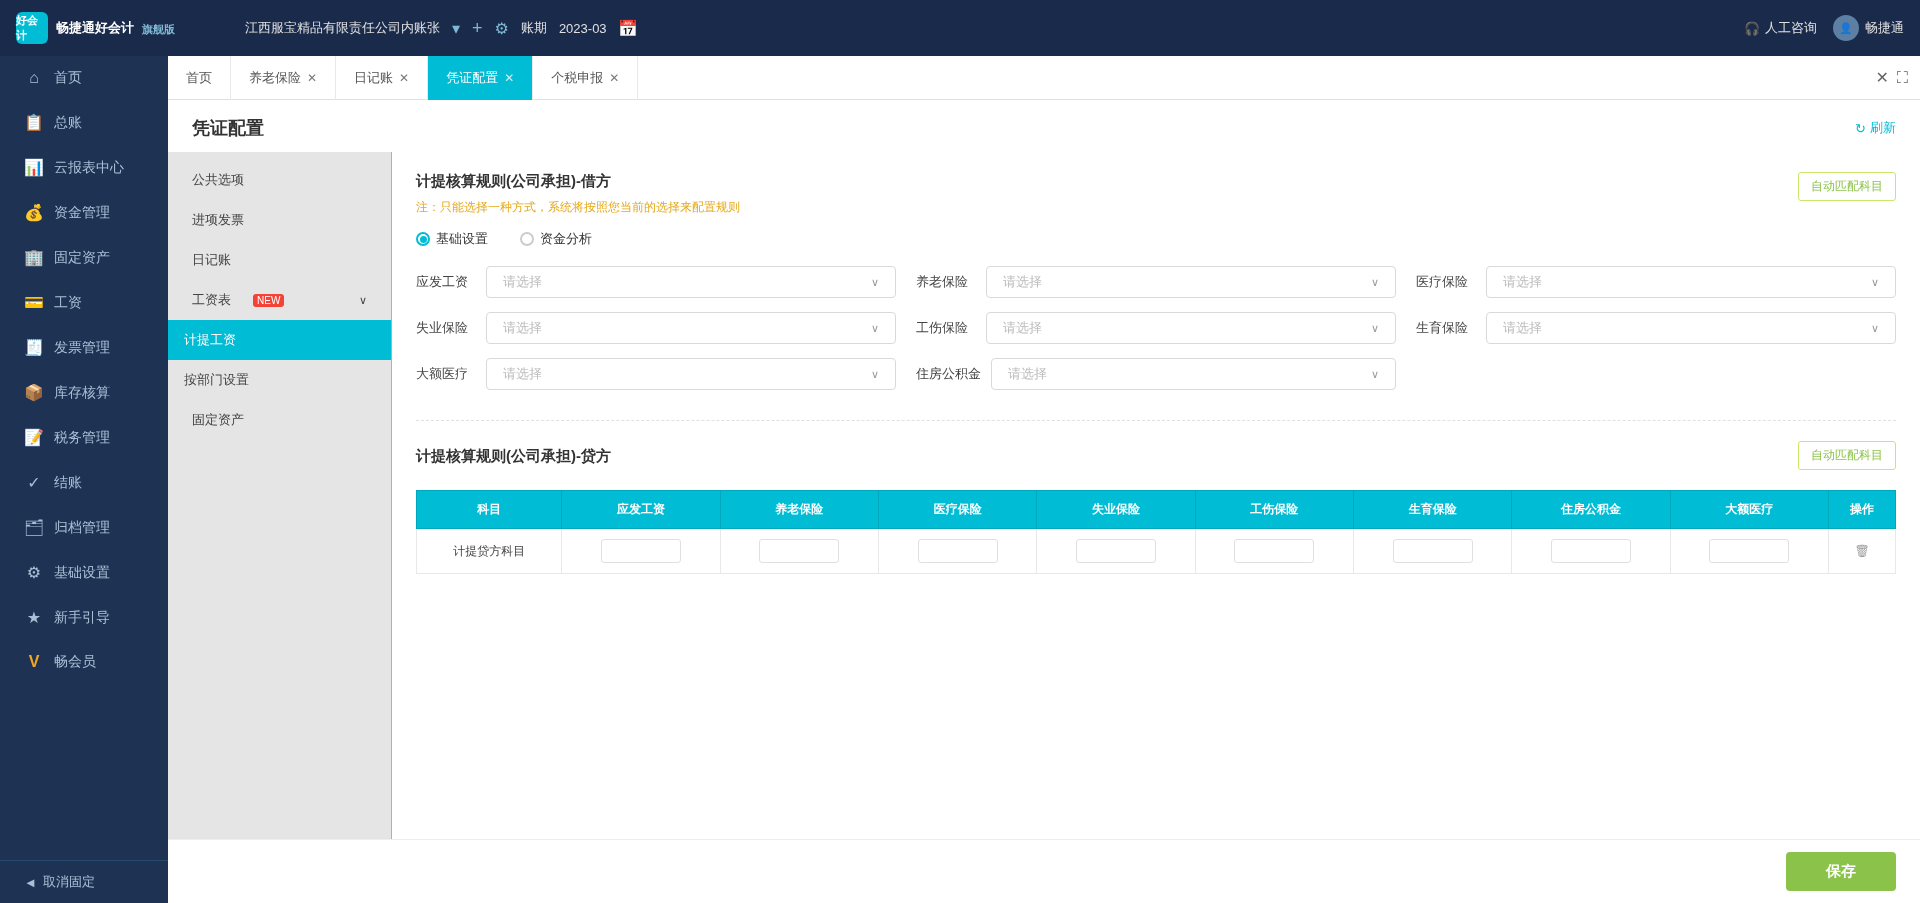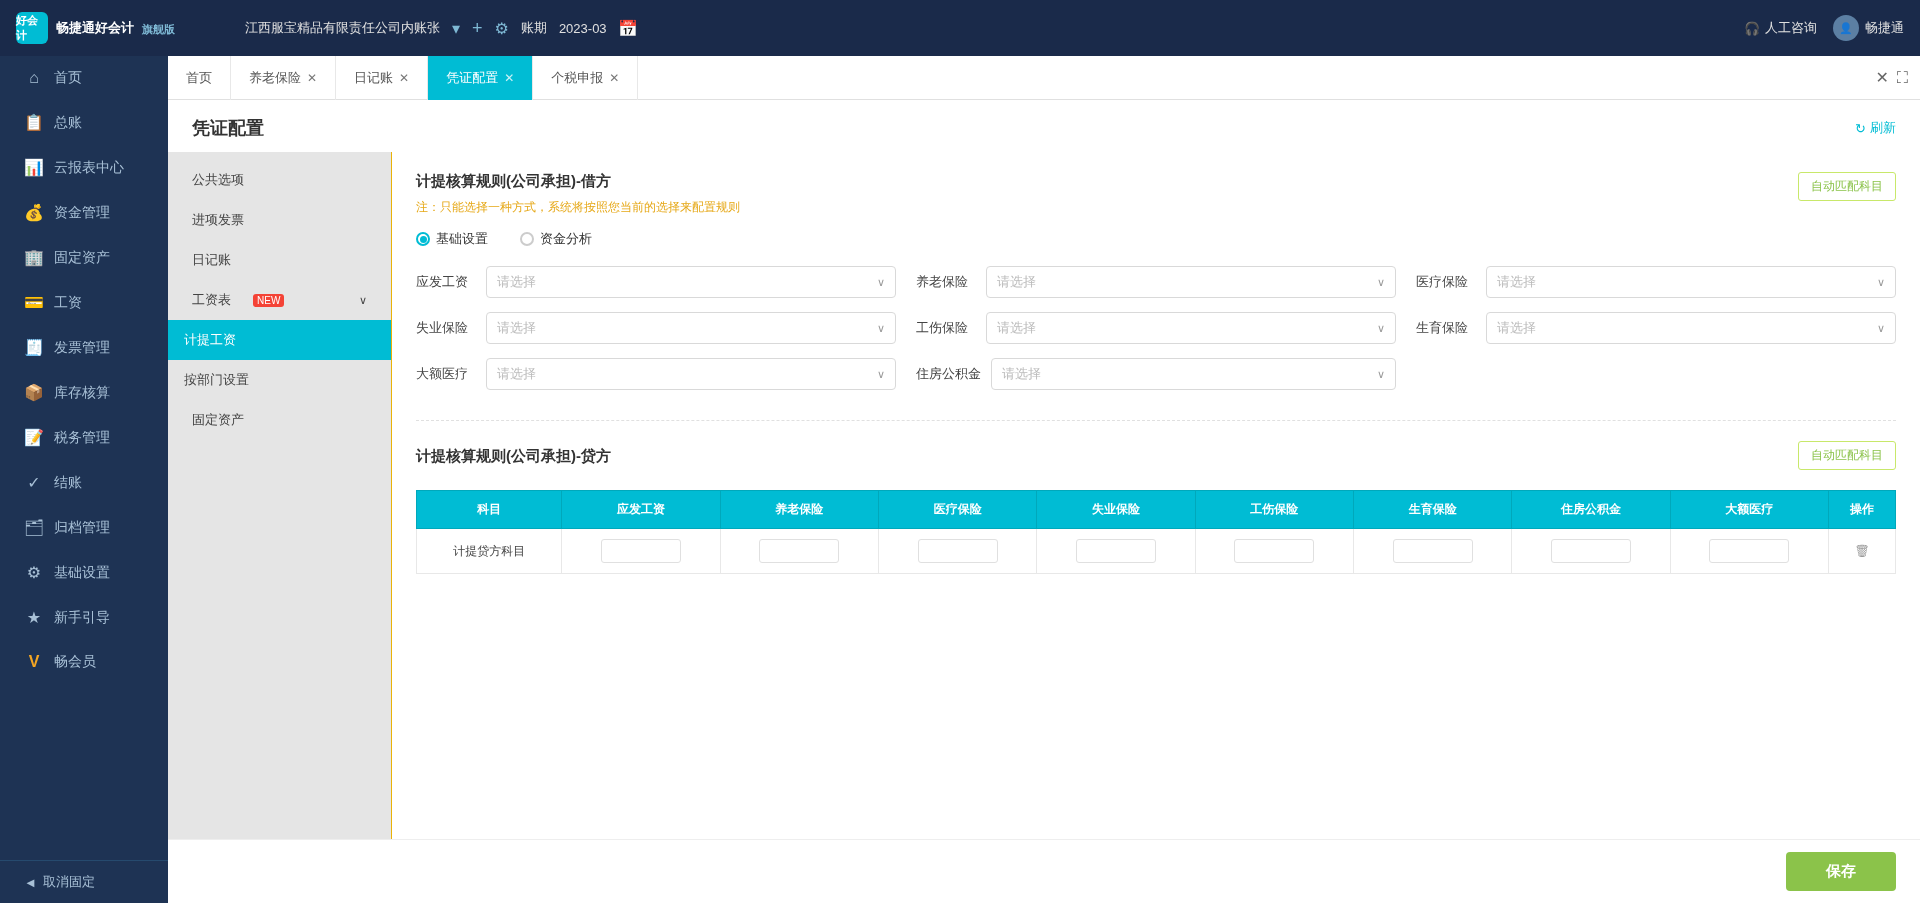--- a/index.html
+++ b/index.html
@@ -67,21 +67,21 @@
     .radio-group { display: flex; gap: 32px; margin-bottom: 18px; align-items: center; }
     .radio-item { display: flex; align-items: center; gap: 6px; font-size: 13px; color: #333; cursor: pointer; }
     .radio-circle { width: 14px; height: 14px; border-radius: 50%; border: 2px solid #ccc; display: flex; align-items: center; justify-content: center; }
     .radio-circle.checked { border-color: #00bcd4; }
     .radio-dot { width: 7px; height: 7px; border-radius: 50%; background: #00bcd4; }
 
     
     .form-grid { display: grid; grid-template-columns: repeat(3, 1fr); gap: 14px 20px; }
     .form-field { display: flex; align-items: center; gap: 10px; }
     .field-label { font-size: 13px; color: #444; white-space: nowrap; min-width: 60px; }
-    .field-select { flex: 1; border: 1px solid #d9d9d9; border-radius: 4px; padding: 6px 10px; font-size: 13px; color: #bbb; display: flex; align-items: center; justify-content: space-between; cursor: pointer; background: #fff; }
+    .field-select { flex: 1; border: 1px solid #d9d9d9; border-radius: 4px; padding: 6px 16px; font-size: 13px; color: #bbb; display: flex; align-items: center; justify-content: space-between; cursor: pointer; background: #fff; }
     .select-arrow { font-size: 11px; color: #999; }
 
     
     .data-table { width: 100%; border-collapse: collapse; margin-top: 10px; }
     .data-table th { background: #00bcd4; color: #fff; padding: 10px 8px; font-size: 12px; text-align: center; border: 1px solid #00a8bb; }
     .data-table td { padding: 10px 8px; font-size: 12px; color: #444; text-align: center; border: 1px solid #e8e8e8; }
     .data-table tr:nth-child(even) td { background: #fafafa; }
     .td-input { border: 1px solid #e0e0e0; border-radius: 3px; padding: 4px 8px; width: 80px; font-size: 12px; outline: none; }
 
     

